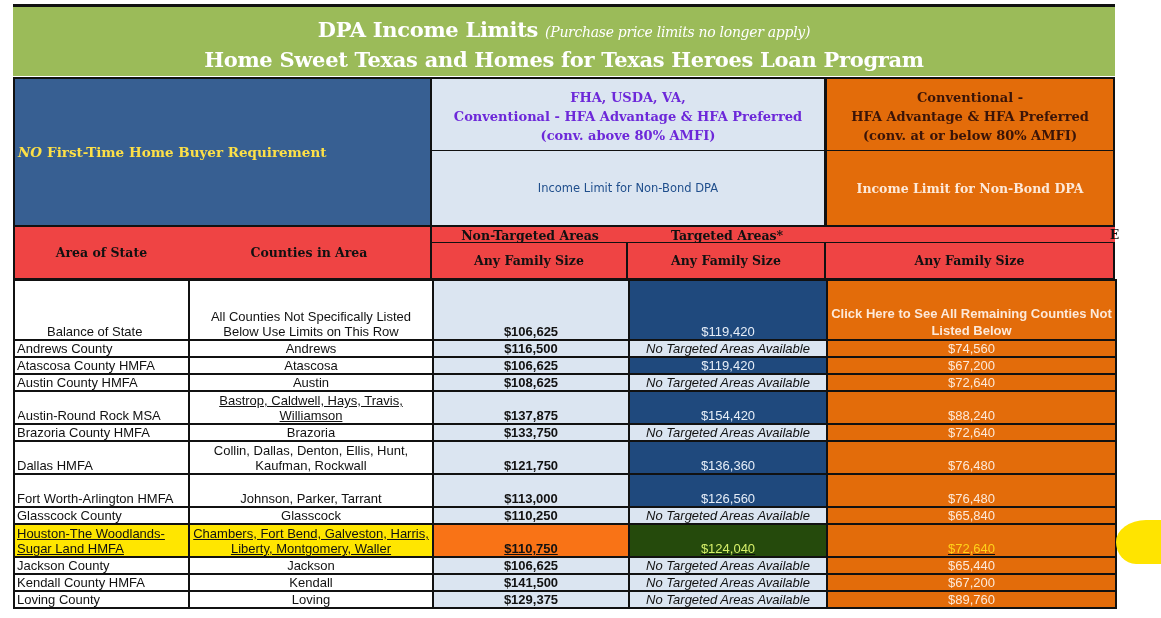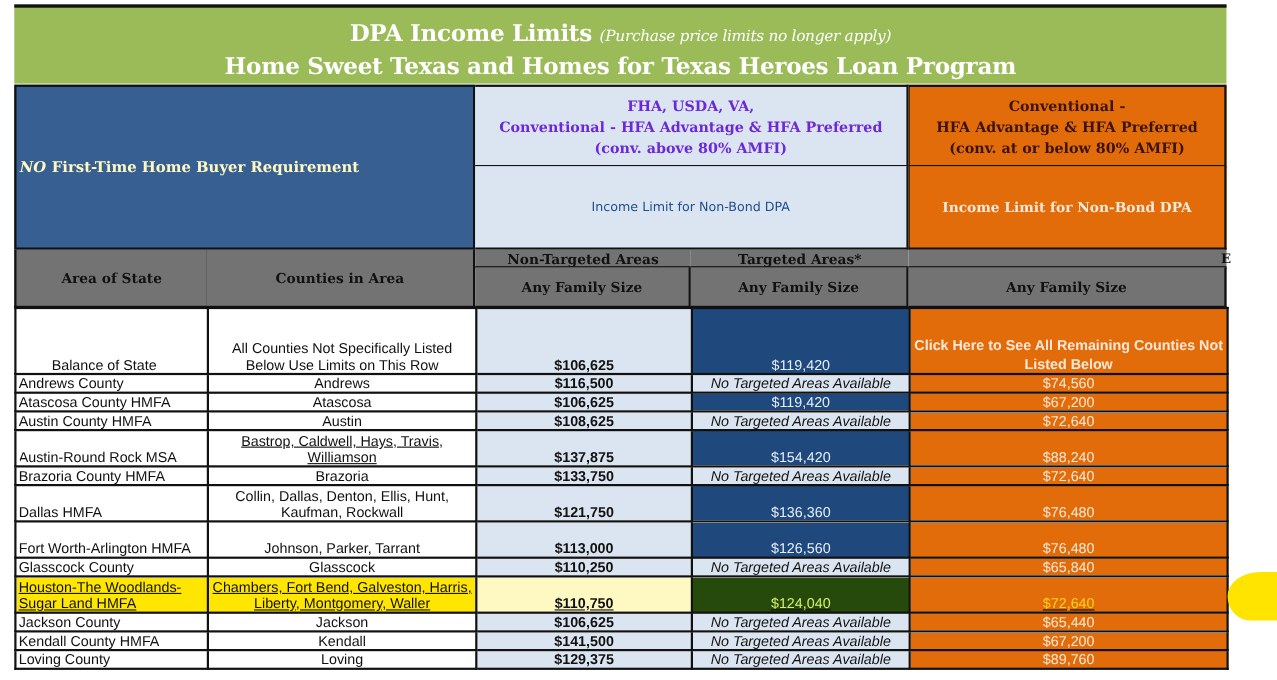--- a/index.html
+++ b/index.html
@@ -11,21 +11,21 @@
     font-family: "DejaVu Serif", serif; font-weight: bold; text-align: center;
     box-sizing: border-box;
   }
   .title-line1 { position: absolute; left: 0; right: 0; top: 10px; font-size: 21px; letter-spacing: -0.3px; }
   .title-line1 .sub { font-style: italic; font-weight: normal; font-size: 14px; }
   .title-line2 { position: absolute; left: 0; right: 0; top: 40px; font-size: 21px; letter-spacing: -0.3px; }
 
   .hdr-blue {
     position: absolute; left: 13px; top: 77px; width: 419px; height: 150px;
     background: #375f92; border: 2px solid #111; box-sizing: border-box;
-    color: #fef9c3; font-family: "DejaVu Serif", serif; font-weight: bold; font-size: 13.5px;
+    color: #fde047; font-family: "DejaVu Serif", serif; font-weight: bold; font-size: 13.5px;
     display: flex; align-items: center; padding-left: 3px;
   }
   .hdr-blue .no { font-style: italic; margin-right: 5px; }
 
   .hdr-light-top {
     position: absolute; left: 432px; top: 77px; width: 394px; height: 75px;
     background: #dbe5f1; border: 2px solid #111; border-left: none; box-sizing: border-box;
     font-family: "DejaVu Serif", serif; font-weight: bold; font-size: 13px; color: #6d28d9;
     text-align: center; line-height: 19px; padding-top: 9px;
   }
@@ -42,21 +42,21 @@
     text-align: center; line-height: 19px; padding-top: 9px;
   }
   .hdr-orange-bot {
     position: absolute; left: 826px; top: 151px; width: 289px; height: 76px;
     background: #e36c0a; border: 2px solid #111; border-left: 1px solid #111; border-top: none; box-sizing: border-box;
     color: #fde9d9; font-family: "DejaVu Serif", serif; font-weight: bold; font-size: 12.5px;
     display: flex; align-items: center; justify-content: center;
   }
 
   .colhead {
-    position: absolute; box-sizing: border-box; background: #737373;
+    position: absolute; box-sizing: border-box; background: #ef4444;
     font-family: "DejaVu Serif", serif; font-weight: bold; font-size: 12.5px; color: #111;
     display: flex; align-items: center; justify-content: center; text-align: center;
   }
 
   table.grid {
     position: absolute; left: 13px; top: 279px; width: 1102px;
     border-collapse: collapse; table-layout: fixed;
     font-size: 13px; color: #111;
   }
   table.grid td {
@@ -66,21 +66,21 @@
   td.c-area { text-align: left; }
   td.c-counties { text-align: center; }
   td.c-nt { background: #dbe5f1; text-align: center; font-weight: bold; }
   td.c-t { text-align: center; }
   td.c-t.has { background: #1f497d; color: #e6eef8; }
   td.c-t.none { background: #dbe5f1; font-style: italic; color: #111; }
   td.c-conv { background: #e36c0a; color: #fde9d9; text-align: center; }
   td.c-conv.link { font-weight: bold; line-height: 17px; }
 
   tr.hl td.c-area, tr.hl td.c-counties { background: #ffe600; }
-  tr.hl td.c-nt { background: #fef9c3; }
+  tr.hl td.c-nt { background: #f97316; }
   tr.hl td.c-t.has { background: #254a0c; color: #d6ef6a; }
   tr.hl td.c-conv { color: #ffd21a; }
 
   .yellow-swoosh {
     position: absolute; left: 1116px; top: 520px; width: 60px; height: 44px;
     background: #ffe400; border-radius: 60px 0 0 40px / 44px 0 0 44px;
   }
   .stray-e {
     position: absolute; left: 1110px; top: 228px; font-family: "DejaVu Serif", serif;
     font-weight: bold; font-size: 12px; color: #111;

